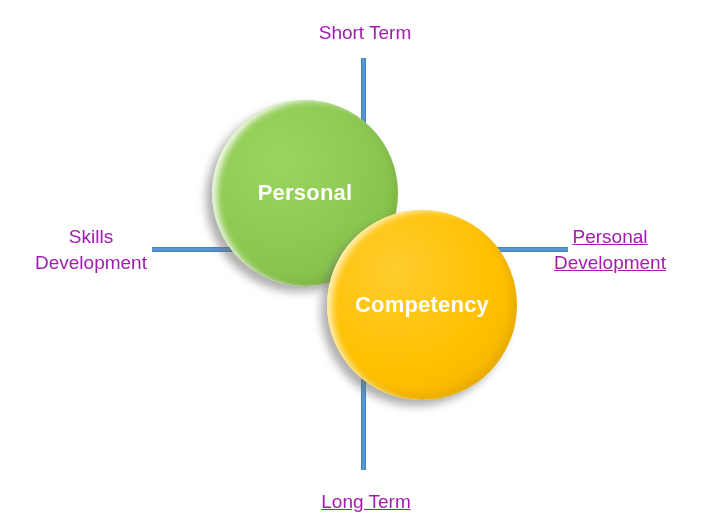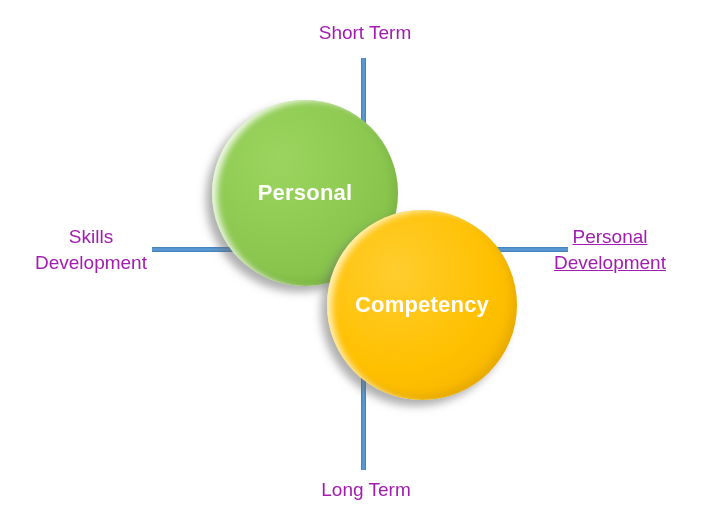--- a/index.html
+++ b/index.html
@@ -75,21 +75,21 @@
   
   .axis-label {
     position: absolute;
     z-index: 4;
     font-size: 19px;
     line-height: 26px;
     color: #a21caf;
     text-align: center;
   }
   .label-short-term  { left: 285px; top: 20px;  width: 160px; }
-  .label-long-term   { left: 286px; top: 477px; width: 160px; }
+  .label-long-term   { left: 286px; top: 489px; width: 160px; text-decoration: underline; }
   .label-skills      { left: 0px;   top: 224px; width: 150px; margin-left: 16px; }
   .label-personal    { left: 524px; top: 224px; width: 172px; text-decoration: underline; }
 </style>
 </head>
 <body>
 
 <div class="canvas">
 
   <div class="axis-line axis-vertical"></div>
   <div class="axis-line axis-horizontal"></div>

